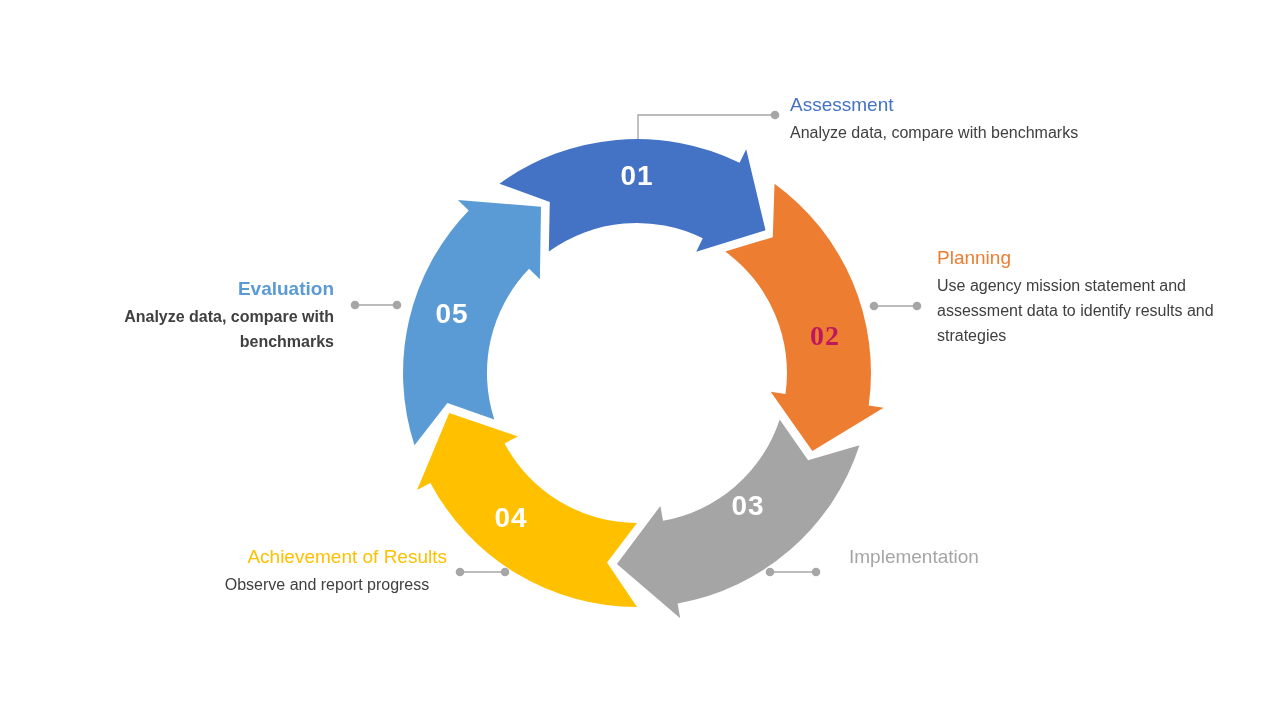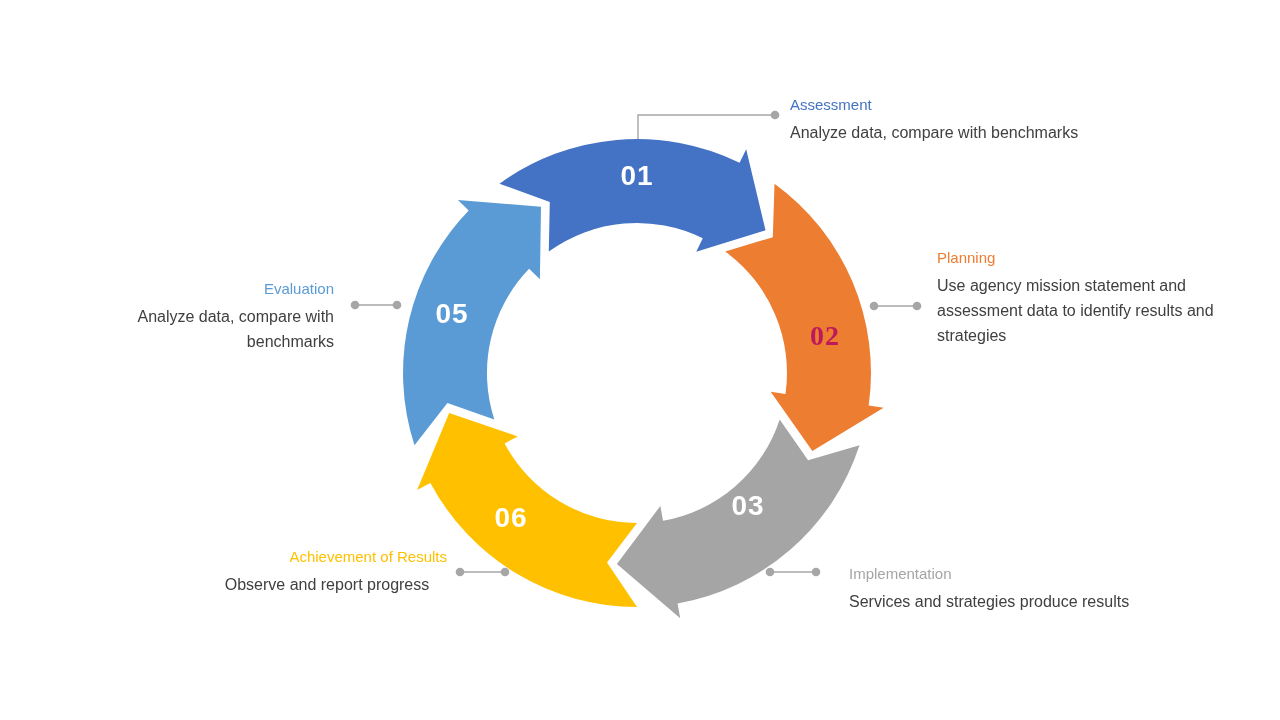--- a/index.html
+++ b/index.html
@@ -7,27 +7,27 @@
     position:relative;width:1280px;height:720px;overflow:hidden;
     font-family:"Liberation Sans",sans-serif;background:#fff;
   }
   .stage svg{position:absolute;left:0;top:0;}
   .num{
     position:absolute;transform:translate(-50%,-50%);
     font-size:28px;font-weight:700;letter-spacing:1px;color:#fff;
     user-select:none;
   }
   .block{position:absolute;}
-  .step-title{font-size:15px;line-height:24px;}
+  .step-title{font-size:19px;line-height:24px;}
   .step-desc{font-size:16px;line-height:25px;margin-top:3px;color:#404040;}
   #blk-assessment{left:790px;top:93px;white-space:nowrap;}
   #blk-planning{left:937px;top:246px;width:312px;}
-  #blk-implementation{left:849px;top:545px;white-space:nowrap;margin-top:17px;}
+  #blk-implementation{left:849px;top:545px;white-space:nowrap;}
   #blk-achievement{left:207px;top:545px;width:240px;text-align:center;white-space:nowrap;}
-  #blk-evaluation{right:946px;top:277px;width:220px;text-align:right;}
+  #blk-evaluation{right:946px;top:277px;width:220px;text-align:right;font-weight:bold;}
 </style>
 </head>
 <body>
 
 <div class="stage" style="background: rgb(255, 255, 255);">
 
   <svg id="diagram-svg" width="1280" height="720" viewBox="0 0 1280 720">
       <path d="M499.5,183.7 A234,234 0 0 1 739.6,162.7 L746.2,149.2 L765.5,230.3 L696.2,251.7 L702.8,238.2 A150,150 0 0 0 548.8,251.6 L549.8,201.9 Z" fill="#4472C4" stroke="#FFFFFF" stroke-width="5" stroke-linejoin="round" paint-order="stroke"></path>
       <path d="M774.5,183.7 A234,234 0 0 1 868.7,405.6 L883.6,407.7 L812.4,451.1 L770.7,391.8 L785.5,393.9 A150,150 0 0 0 725.2,251.6 L772.8,237.2 Z" fill="#ED7D31" stroke="#FFFFFF" stroke-width="5" stroke-linejoin="round" paint-order="stroke"></path>
       <path d="M859.5,445.3 A234,234 0 0 1 677.6,603.4 L680.2,618.2 L616.9,563.9 L660.4,505.9 L663.0,520.7 A150,150 0 0 0 779.7,419.4 L808.1,460.2 Z" fill="#A5A5A5" stroke="#FFFFFF" stroke-width="5" stroke-linejoin="round" paint-order="stroke"></path>
@@ -55,36 +55,35 @@
       <g>
         <line x1="355" y1="305" x2="397" y2="305" fill="none" stroke="#A6A6A6" stroke-width="1.4"></line>
         <circle cx="355" cy="305" r="4.3" fill="#A6A6A6"></circle>
         <circle cx="397" cy="305" r="4.3" fill="#A6A6A6"></circle>
       </g>
     </svg>
 
   <span class="num" id="num-0" style="left: 637px; top: 176px; color: rgb(255, 255, 255);">01</span>
   <span class="num" id="num-1" style="left: 825px; top: 336px; color: #be185d; font-family: Liberation Serif, serif;">02</span>
   <span class="num" id="num-2" style="left: 748px; top: 506px; color: rgb(255, 255, 255);">03</span>
-  <span class="num" id="num-3" style="left: 511px; top: 518px; color: rgb(255, 255, 255);">06</span>
+  <span class="num" id="num-3" style="left: 511px; top: 518px; color: rgb(255, 255, 255);">04</span>
   <span class="num" id="num-4" style="left: 452px; top: 314px; color: rgb(255, 255, 255);">05</span>
 
   <div class="block" id="blk-assessment">
     <div class="step-title" style="color: rgb(68, 114, 196);">Assessment</div>
     <div class="step-desc" style="color: rgb(64, 64, 64);">Analyze data, compare with benchmarks</div>
   </div>
 
   <div class="block" id="blk-planning">
     <div class="step-title" style="color: rgb(237, 125, 49);">Planning</div>
     <div class="step-desc" style="color: rgb(64, 64, 64);">Use agency mission statement and assessment data to identify results and strategies</div>
   </div>
 
   <div class="block" id="blk-implementation">
     <div class="step-title" style="color: rgb(165, 165, 165);">Implementation</div>
-    <div class="step-desc" style="color: rgb(64, 64, 64);">Services and strategies produce results</div>
   </div>
 
   <div class="block" id="blk-achievement">
     <div class="step-title" style="color: rgb(255, 192, 0); text-align: right;">Achievement of Results</div>
     <div class="step-desc" style="color: rgb(64, 64, 64);">Observe and report progress</div>
   </div>
 
   <div class="block" id="blk-evaluation">
     <div class="step-title" style="color: rgb(91, 155, 213);">Evaluation</div>
     <div class="step-desc" style="color: rgb(64, 64, 64);">Analyze data, compare with benchmarks</div>

